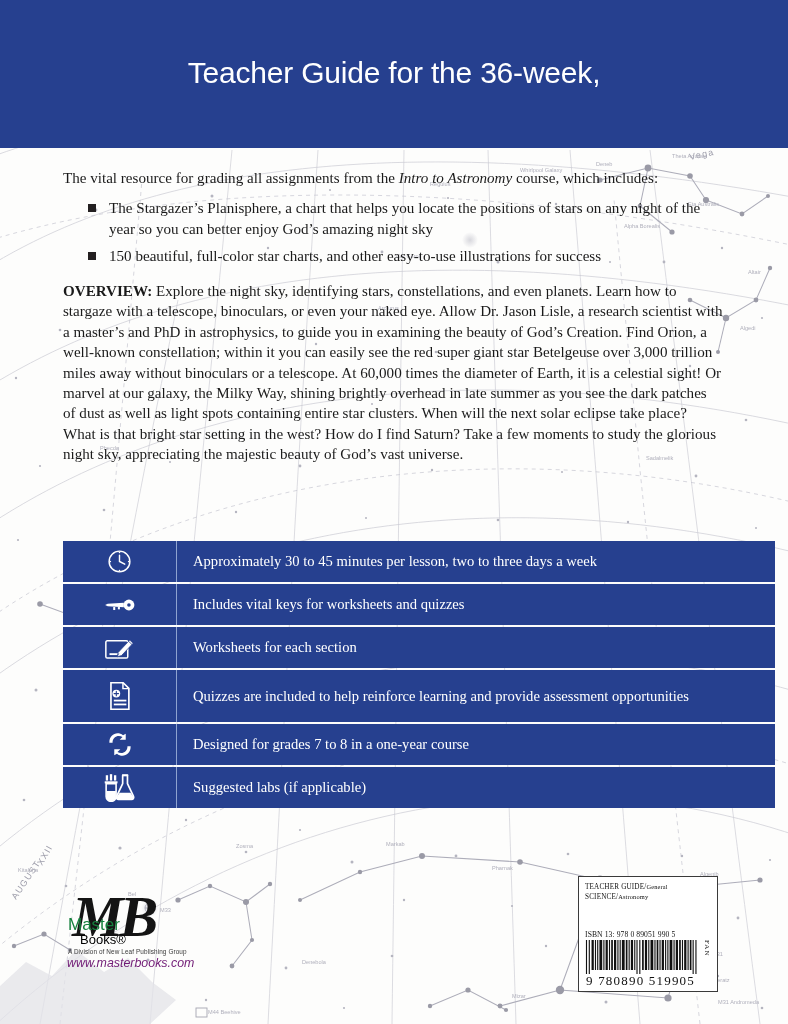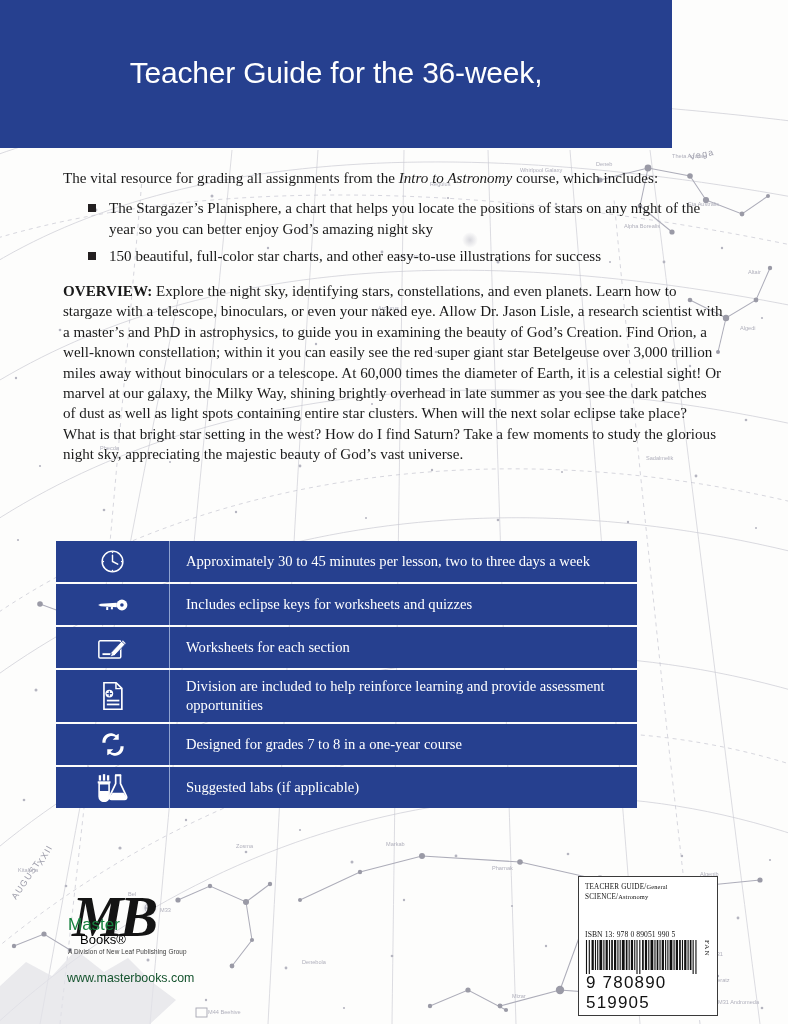--- a/index.html
+++ b/index.html
@@ -28,21 +28,21 @@
     left: 0; top: 0;
     width: 788px; height: 1024px;
     z-index: 0;
     pointer-events: none;
   }
 
   
   #header-band {
     position: absolute;
     left: 0; top: 0;
-    width: 672px;
+    width: 788px;
     height: 148px;
     background: #26408f;
     z-index: 3;
     display: flex;
     align-items: center;
     justify-content: center;
   }
   #header-title {
     color: #ffffff;
     font-family: "Liberation Sans", sans-serif;
@@ -93,23 +93,23 @@
     background: #231f20;
     display: block;
   }
 
   .gap-before-overview { margin-top: 14px; }
   .gap-before-features { margin-top: 15px; }
 
   
   #features {
     position: absolute;
-    left: 56px;
+    left: 63px;
     top: 541px;
-    width: 581px;
+    width: 712px;
     z-index: 2;
     border-collapse: separate;
     border-spacing: 0 2px;
   }
   .frow {
     display: flex;
     background: #26408f;
     min-height: 41px;
     align-items: stretch;
     margin-bottom: 2px;
@@ -173,23 +173,24 @@
     font-family: "Liberation Sans", sans-serif;
     font-size: 6.4px;
     color: #3a3a3a;
     padding-left: 2px;
     margin-top: 2px;
     letter-spacing: 0.1px;
   }
   #logo-url {
     font-family: "Liberation Sans", sans-serif;
     font-size: 12.4px;
-    color: #14532d;
+    color: #701a75;
     padding-left: 1px;
-    margin-top: 16px;
+    margin-top: 1px;
+    font-style: italic;
   }
 
   
   #barcode-block {
     position: absolute;
     left: 578px;
     top: 876px;
     width: 140px;
     background: #ffffff;
     border: 1px solid #3a3a3a;
@@ -225,22 +226,22 @@
   #fan-label {
     font-family: "Liberation Serif", serif;
     font-size: 7px;
     writing-mode: vertical-rl;
     color: #111;
     margin-left: 2px;
     letter-spacing: 1px;
     height: 34px;
   }
   #barcode-digits {
-    font-family: Liberation Sans, sans-serif;
-    font-size: 17px;
+    font-family: Liberation Serif, serif;
+    font-size: 13px;
     color: #111;
     letter-spacing: 1.2px;
     margin-top: -1px;
     padding-left: 1px;
   }
 </style>
 </head>
 <body>
 
 <div id="page">
@@ -507,21 +508,21 @@
     <div class="frow">
       <div class="fcell-icon">
         <svg class="icon-svg" width="34" height="18" viewBox="0 0 40 20">
           <circle cx="30.5" cy="10" r="6.4" fill="#ffffff"></circle>
           <circle cx="30.5" cy="10" r="2.1" fill="#26408f"></circle>
           <path d="M24.5 7.4 L5.5 8.4 L2.5 10 L5.5 11.6 L24.5 12.6 Z" fill="#ffffff"></path>
           <rect x="12" y="12.4" width="2.4" height="3.5" fill="#ffffff"></rect>
           <rect x="17.5" y="12.4" width="2.4" height="2.7" fill="#ffffff"></rect>
         </svg>
       </div>
-      <div class="fcell-text">Includes eclipse keys for worksheets and quizzes</div>
+      <div class="fcell-text">Includes vital keys for worksheets and quizzes</div>
     </div>
 
     <div class="frow">
       <div class="fcell-icon">
         <svg class="icon-svg" width="32" height="26" viewBox="0 0 38 30">
           <rect x="2.2" y="6.5" width="26" height="20.5" rx="1.6" fill="none" stroke="#ffffff" stroke-width="1.8"></rect>
           <rect x="6.5" y="21.2" width="13.5" height="2.2" fill="#ffffff"></rect>
           <path d="M16.8 20.3 L30.6 5.6 L34.6 9.3 L20.8 24.0 L15.6 25.4 Z" fill="#ffffff" stroke="#26408f" stroke-width="0.9"></path>
           <path d="M29.2 7.1 L33.2 10.8" stroke="#26408f" stroke-width="0.9"></path>
           <path d="M15.6 25.4 L17.6 21.4" stroke="#26408f" stroke-width="0.9" fill="none"></path>
@@ -534,21 +535,21 @@
       <div class="fcell-icon">
         <svg class="icon-svg" width="24" height="30" viewBox="0 0 26 32">
           <path d="M3.2 1.6 H16.4 L22.6 7.8 V30.4 H3.2 Z" fill="none" stroke="#ffffff" stroke-width="1.8"></path>
           <path d="M16.2 1.8 V8.0 H22.4" fill="none" stroke="#ffffff" stroke-width="1.6"></path>
           <circle cx="9.0" cy="13.4" r="4.2" fill="#ffffff"></circle>
           <path d="M9.0 11.0 V15.8 M6.6 13.4 H11.4" stroke="#26408f" stroke-width="1.2" stroke-linecap="round"></path>
           <rect x="6.3" y="20.0" width="13.6" height="1.9" fill="#ffffff"></rect>
           <rect x="6.3" y="24.2" width="13.6" height="1.9" fill="#ffffff"></rect>
         </svg>
       </div>
-      <div class="fcell-text">Division are included to help reinforce learning and provide assessment opportunities</div>
+      <div class="fcell-text">Quizzes are included to help reinforce learning and provide assessment opportunities</div>
     </div>
 
     <div class="frow">
       <div class="fcell-icon">
         <svg class="icon-svg" width="26" height="27" viewBox="0 0 30 32">
           <path d="M21.8 3.2 L21.8 10.4 L14.6 10.4 L18.0 7.2 C 12.5 3.6 5.8 7.6 6.2 13.8 L2.4 13.8 C 2.0 4.6 11.4 -0.8 18.6 5.0 Z" fill="#ffffff"></path>
           <path d="M8.2 28.8 L8.2 21.6 L15.4 21.6 L12.0 24.8 C 17.5 28.4 24.2 24.4 23.8 18.2 L27.6 18.2 C 28.0 27.4 18.6 32.8 11.4 27.0 Z" fill="#ffffff"></path>
         </svg>
       </div>
       <div class="fcell-text">Designed for grades 7 to 8 in a one-year course</div>

